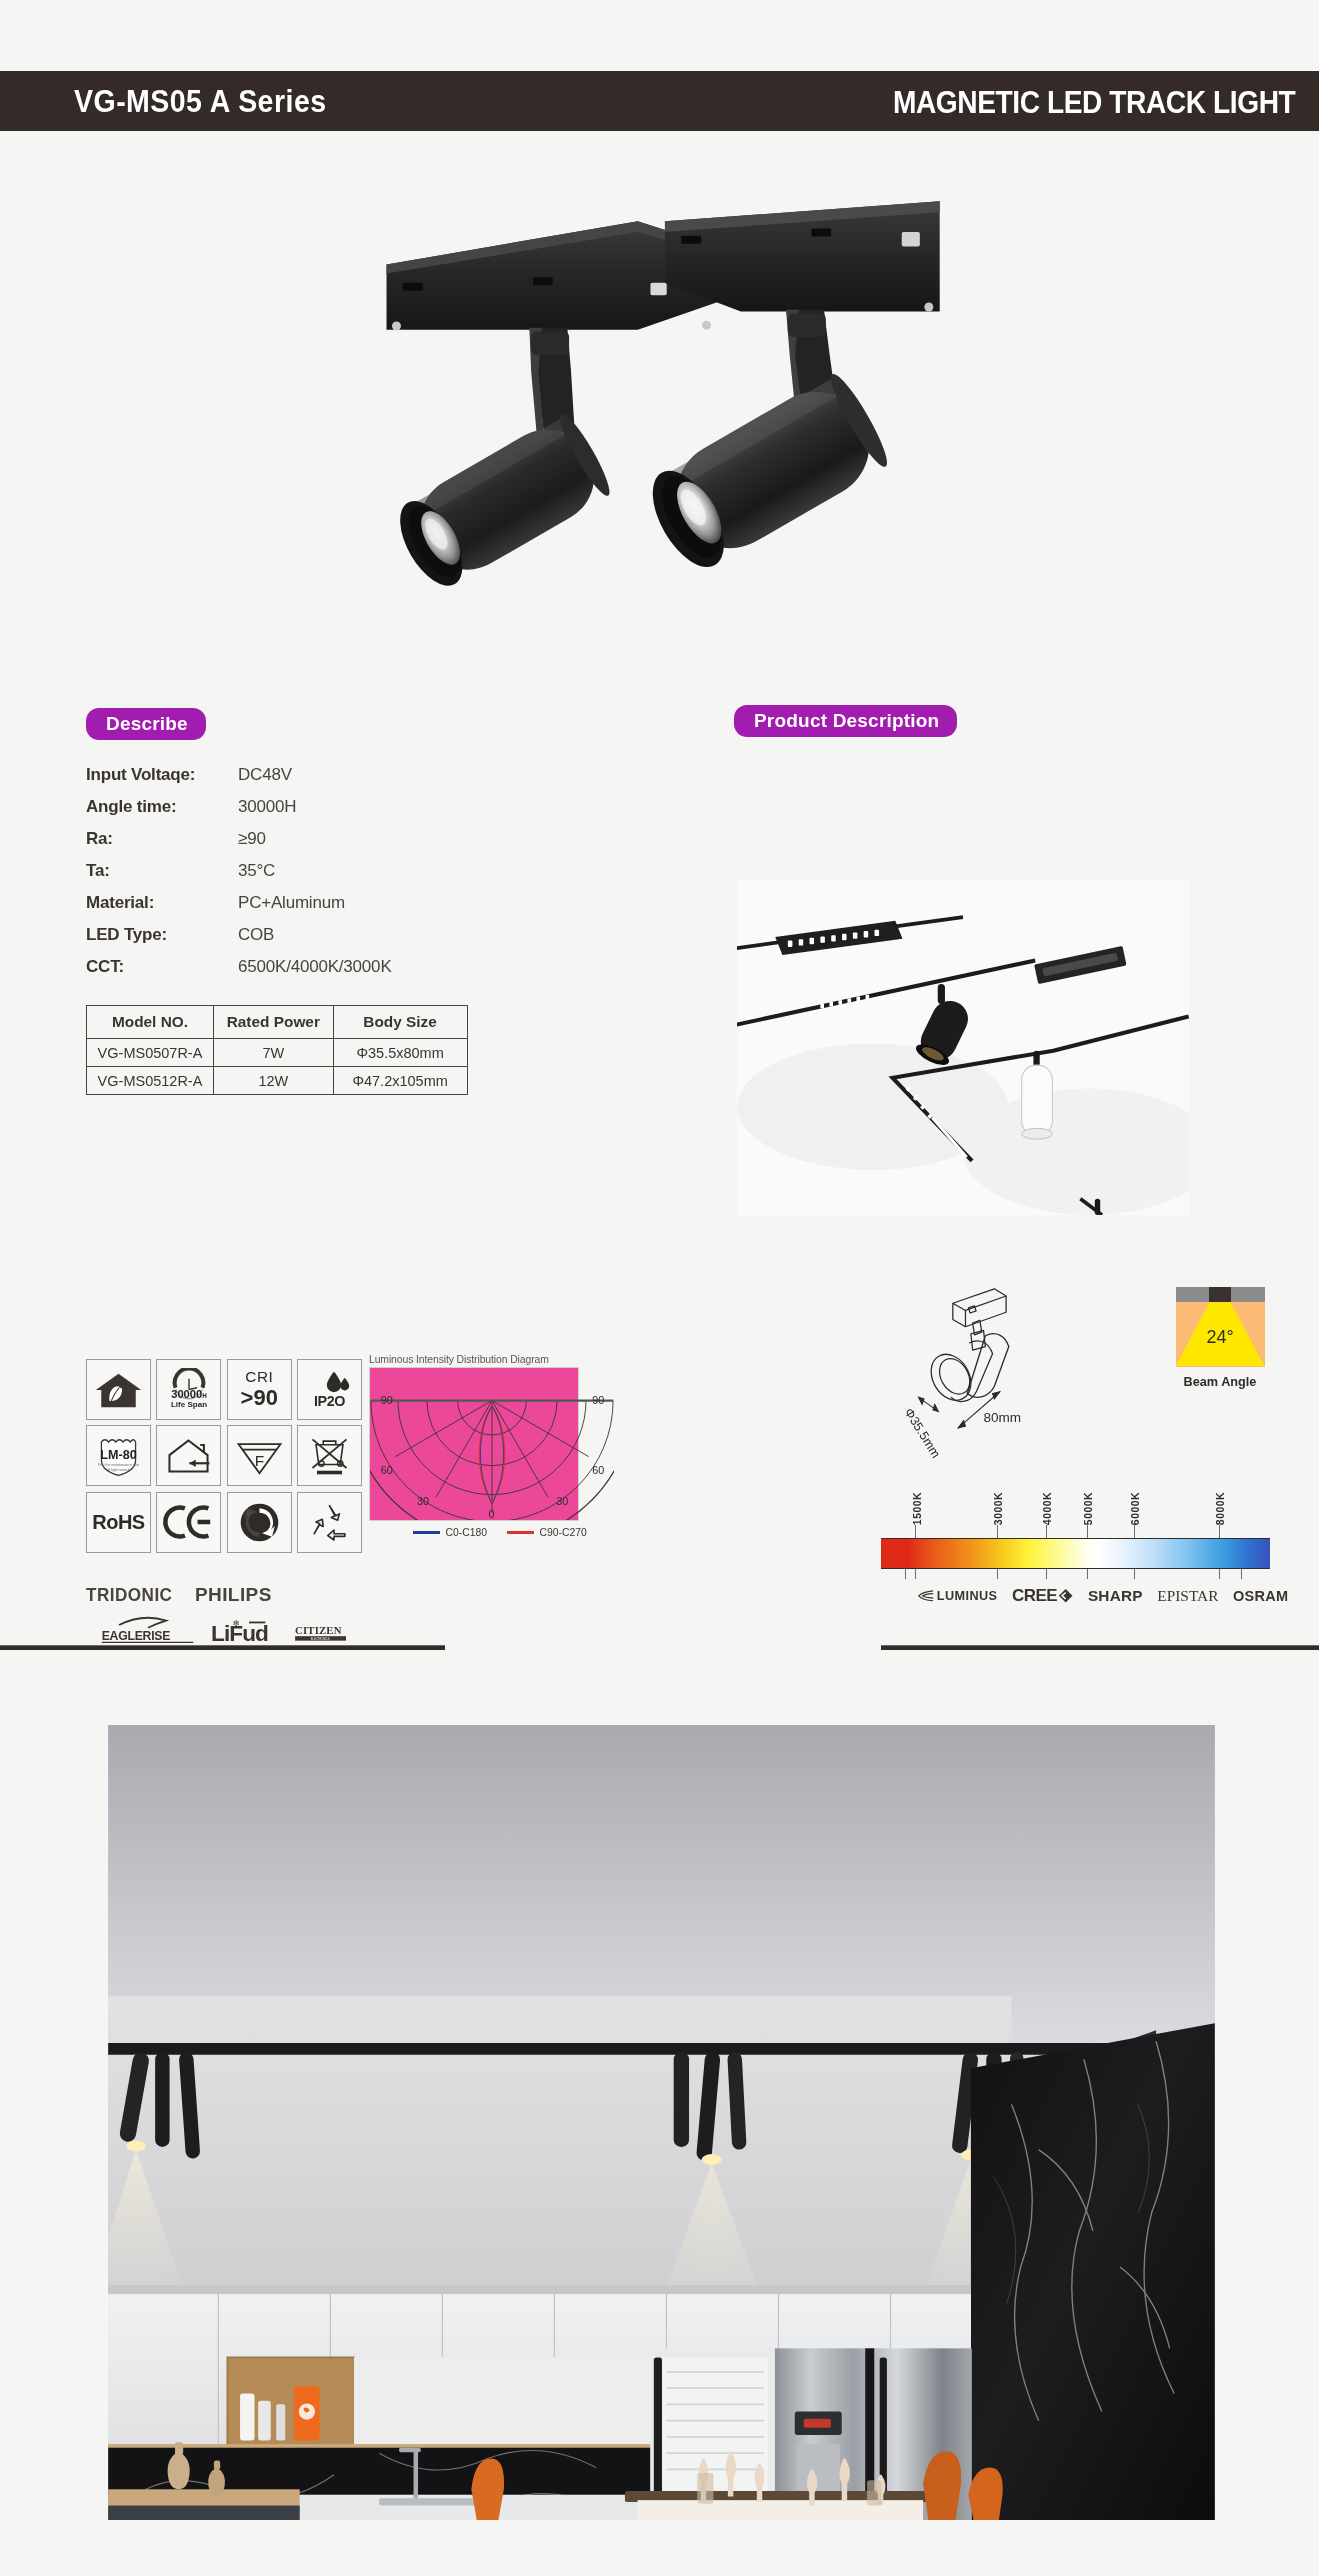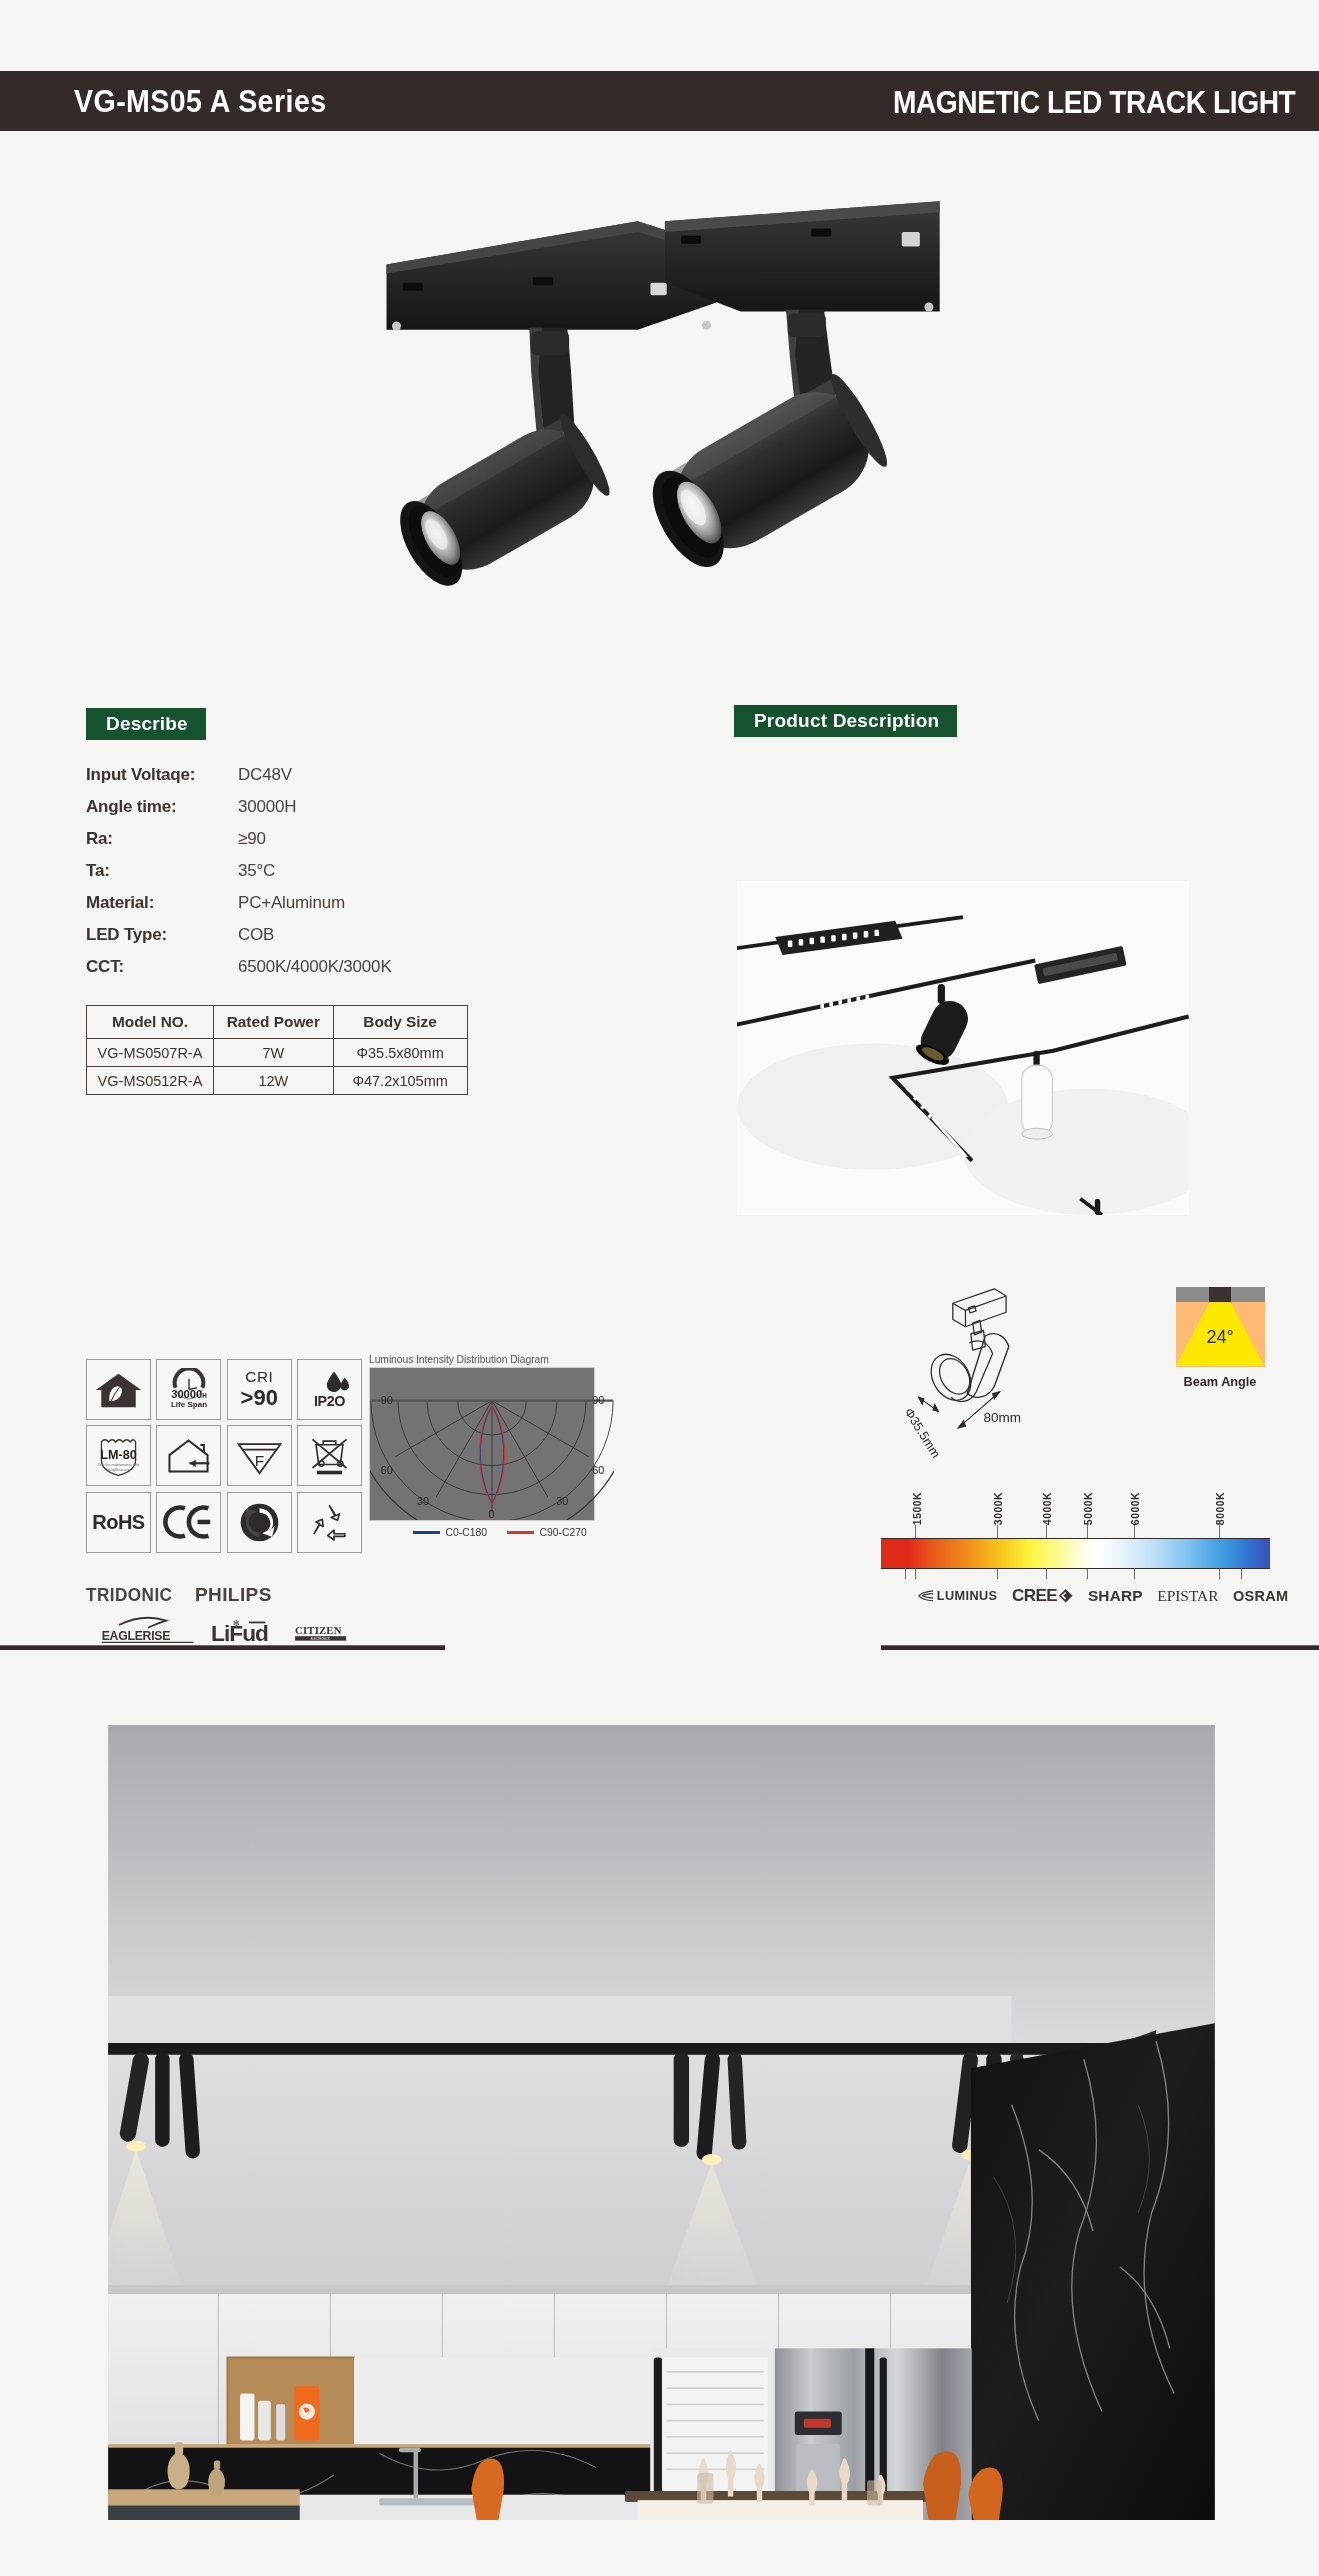--- a/index.html
+++ b/index.html
@@ -27,22 +27,22 @@
     transform: scaleX(0.88); transform-origin: right center;
   }
 
   
   .hero { position: absolute; left: 316px; top: 176px; width: 687px; height: 461px; }
   .hero svg { display: block; }
 
   
   .describe-panel { position: absolute; left: 86px; top: 708px; width: 470px; }
   .tag {
-    display: inline-block; background: #14532d; color: #fff;
-    font-size: 19px; font-weight: bold; padding: 4.5px 18px 5.4px 20px; letter-spacing: 0.2px;
+    display: inline-block; background: #a21caf; color: #fff;
+    font-size: 19px; font-weight: bold; padding: 4.5px 18px 5.4px 20px; letter-spacing: 0.2px; border-radius: 13px;
   }
   .spec-list { margin-top: 25px; }
   .spec-row { display: flex; height: 32px; align-items: baseline; }
   .spec-key {
     width: 152px; font-size: 17px; font-weight: bold; color: #3b3431;
     letter-spacing: -0.2px;
   }
   .spec-val { font-size: 17px; color: #4a4441; letter-spacing: -0.2px; }
 
   
@@ -94,21 +94,21 @@
   
   .driver-brands { position: absolute; left: 86px; top: 1584px; width: 362px; }
   .db-row1 { display: flex; align-items: baseline; gap: 18px; }
   .db-row2 { display: flex; align-items: flex-end; gap: 12.7px; margin-top: 9px; padding-left: 12.7px; }
   .brand-tridonic { font-size: 18px; font-weight: bold; color: #4a4441; letter-spacing: 0.5px; transform: scaleX(0.95); transform-origin: left; }
   .brand-philips { font-size: 19px; font-weight: bold; color: #4a4441; letter-spacing: 0.4px; }
 
   
   .polar-wrap { position: absolute; left: 369px; top: 1354px; width: 262px; }
   .polar-title { font-size: 10.4px; color: #5b5553; margin-bottom: 1.8px; letter-spacing: -0.1px; }
-  .polar-box { border: 0.9px solid #cfcfcd; width: 226px; height: 154px; background: #737373; }
+  .polar-box { border: 0.9px solid #cfcfcd; width: 210px; height: 154px; background: #ec4899; }
   .polar-legend {
     display: flex; gap: 20px; justify-content: center; margin-top: 6.3px;
     font-size: 10.4px; color: #3b3431; align-items: center;
   }
   .leg { display: flex; align-items: center; gap: 5.4px; }
   .leg-line { width: 27px; height: 2.4px; display: inline-block; }
 
   
   .dim-wrap { position: absolute; left: 886px; top: 1276px; width: 298px; height: 208px; }
 

